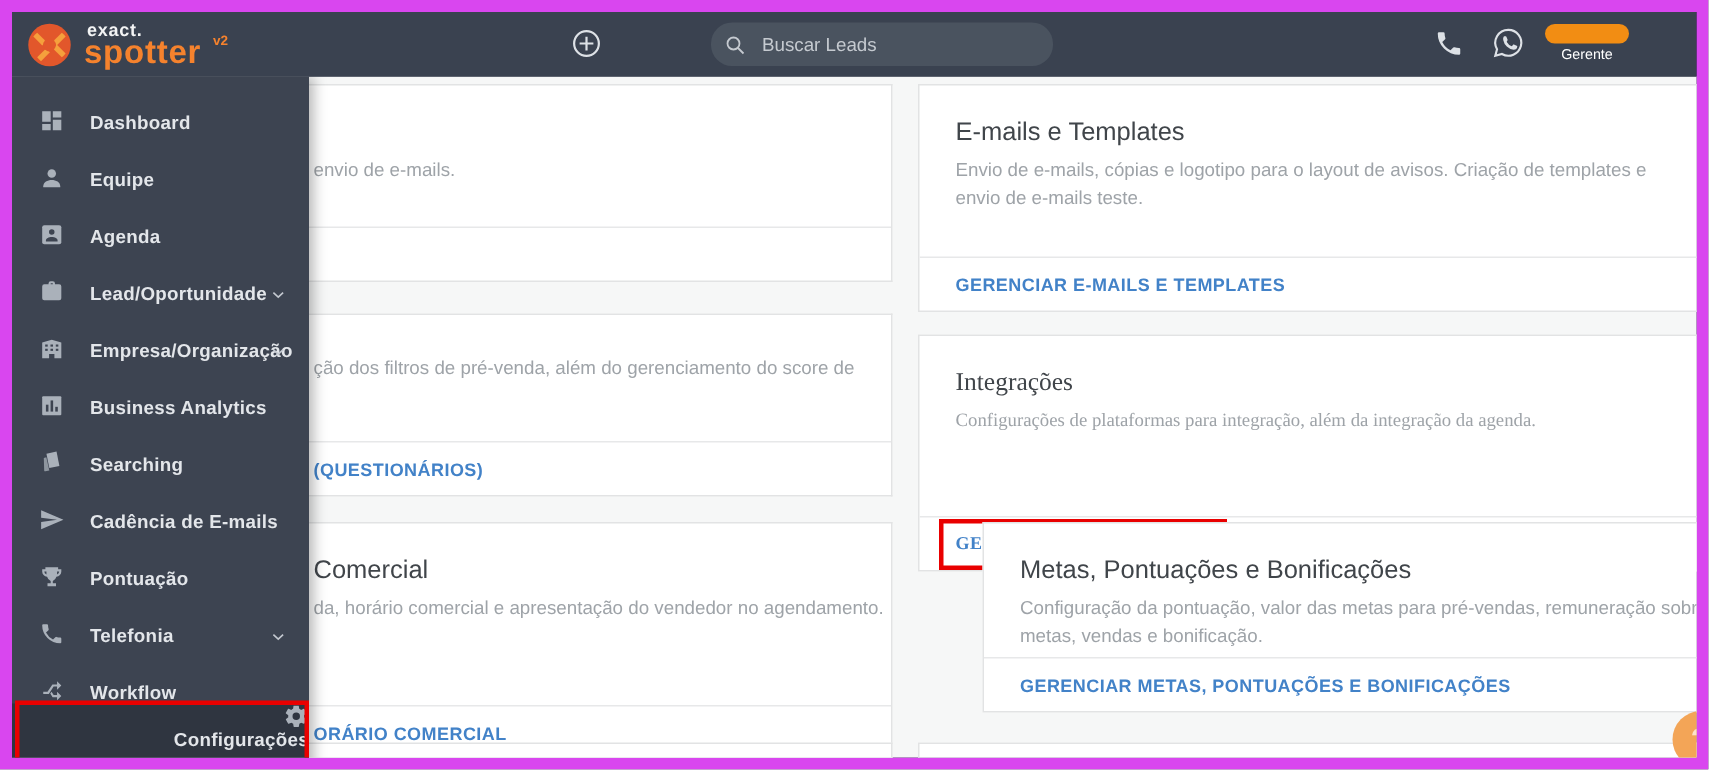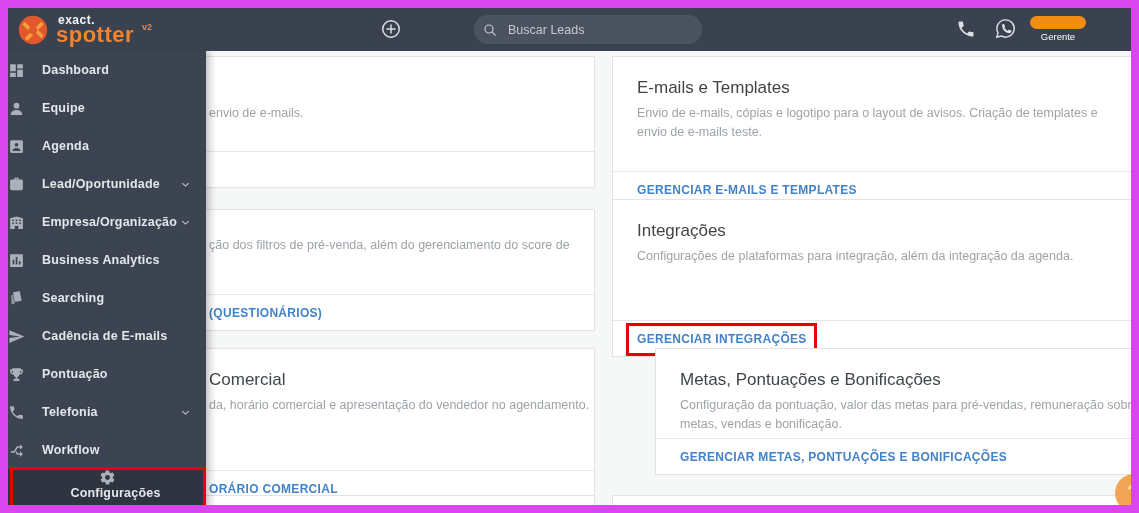--- a/index.html
+++ b/index.html
@@ -20,21 +20,21 @@
   #search-box input { background:transparent; border:none; outline:none; color:#e8eaed; font-size:12.5px; margin-left:10px; width:180px; }
   #search-box input::placeholder { color:#c5cad0; }
   #phone-btn { left:948px; top:11px; width:20px; height:20px; }
   #wa-btn { left:986px; top:9px; width:23px; height:23px; }
   #profile { position:absolute; left:1018px; top:5px; width:64px; height:36px; cursor:pointer; text-align:center; }
   #profile .blob { width:56px; height:13px; margin:3px auto 2px; background:#f28d13; border-radius:7px; }
   #profile .role { color:#ffffff; font-size:9.5px; }
 
   
   #sidebar { position:absolute; left:0; top:43px; width:198px; height:467px; background:#3d4451; z-index:25; box-shadow:3px 0 8px rgba(0,0,0,.28); }
-  .side-item { position:relative; height:38px; display:flex; align-items:center; cursor:pointer; }
+  .side-item { position:relative; height:38px; display:flex; align-items:flex-end; padding-left:18px; cursor:pointer; }
   .side-item .icn { width:17px; height:17px; color:#aab1ba; flex:0 0 auto; }
   .side-item .lbl { margin-left:17px; color:#e3e6ea; font-size:12.5px; font-weight:bold; letter-spacing:.2px; }
   .side-item .chev { position:absolute; right:14px; width:13px; height:13px; color:#c3c8cf; }
   .side-item.active { background:#2f3540;flex-direction:column; }
   #sidebar .footer-strip { position:absolute; left:0; bottom:0; width:100%; height:12px; background:#333945; }
   .red-box { position:absolute; border:3px solid #e90000; pointer-events:none; z-index:40; }
 
   
   #content { position:absolute; left:0; top:43px; width:1133px; height:467px; background:#f6f7f7; }
   .card { position:absolute; background:#ffffff; border:1px solid #e2e3e4; overflow:hidden; }
@@ -223,21 +223,21 @@
         </div>
       </div>
       <div class="card leftcol" style="top: 158px; height: 122px;">
         <div class="card-body">
           <div class="card-desc">ção dos filtros de pré-venda, além do gerenciamento do score de</div>
         </div>
         <div class="card-actions">
           <span class="card-link">(QUESTIONÁRIOS)</span>
         </div>
       </div>
-      <div class="card rightcol" style="top: 148px; height: 158px;">
+      <div class="card rightcol" style="top: 172px; height: 158px; font-family: Liberation Serif, serif;">
         <div class="card-body">
           <div class="card-title">Integrações</div>
           <div class="card-desc">Configurações de plataformas para integração, além da integração da agenda.</div>
         </div>
         <div class="card-actions">
           <span class="card-link">GERENCIAR INTEGRAÇÕES<span class="link-red-box"></span></span>
         </div>
       </div>
       <div class="card leftcol" style="top: 297px; height: 159px;">
         <div class="card-body">

